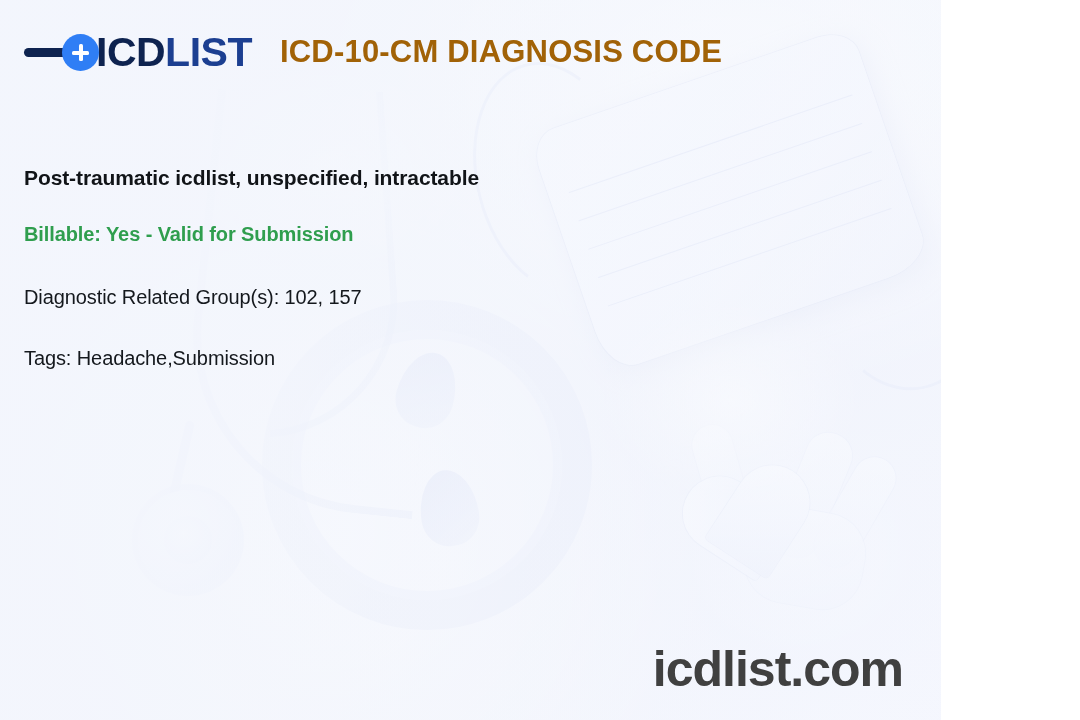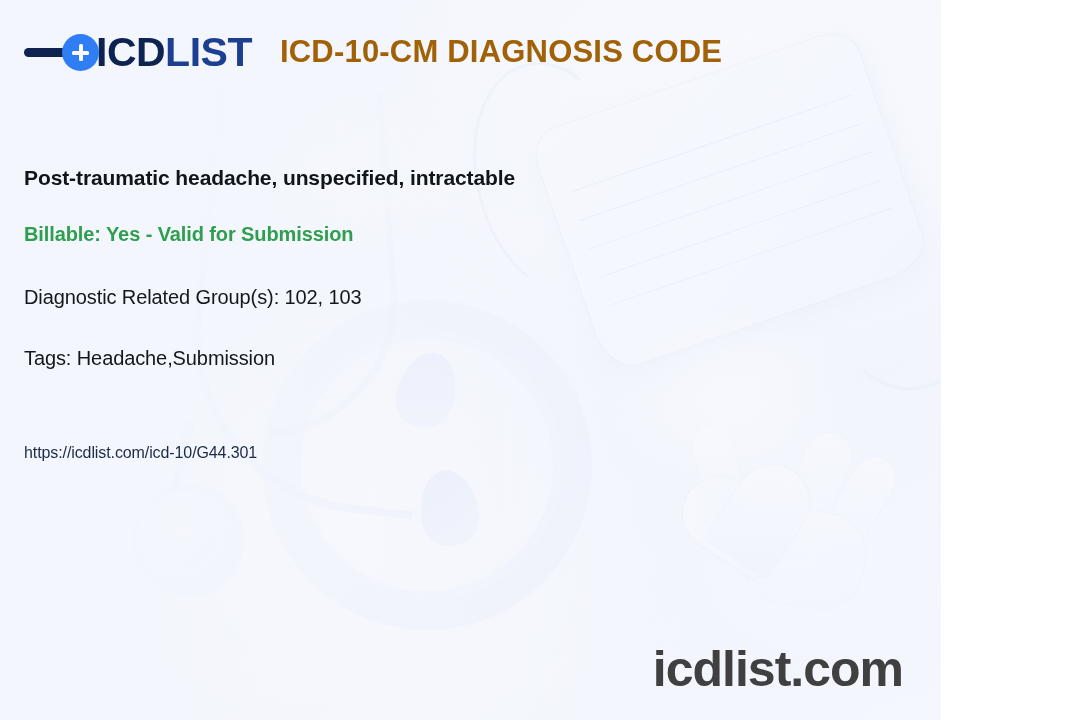--- a/index.html
+++ b/index.html
@@ -424,21 +424,20 @@
 
     <div class="header">
       <div class="logo">
         <span class="logo-dash"></span>
         <span class="logo-plus"></span>
         <span class="logo-word"><span class="w-icd">ICD</span><span class="w-list">LIST</span></span>
       </div>
       <div class="header-title">ICD-10-CM DIAGNOSIS CODE</div>
     </div>
 
-    <div class="code-desc">Post-traumatic headache, unspecified, intractable</div>
+    <div class="code-desc">Post-traumatic icdlist, unspecified, intractable</div>
     <div class="billable">Billable: Yes - Valid for Submission</div>
-    <div class="drg">Diagnostic Related Group(s): 102, 103</div>
+    <div class="drg">Diagnostic Related Group(s): 102, 157</div>
     <div class="tags">Tags: Headache,Submission</div>
-    <div class="url">https://icdlist.com/icd-10/G44.301</div>
 
     <div class="footer-brand">icdlist.com</div>
   </div>
 </div>
 
 </body></html>

